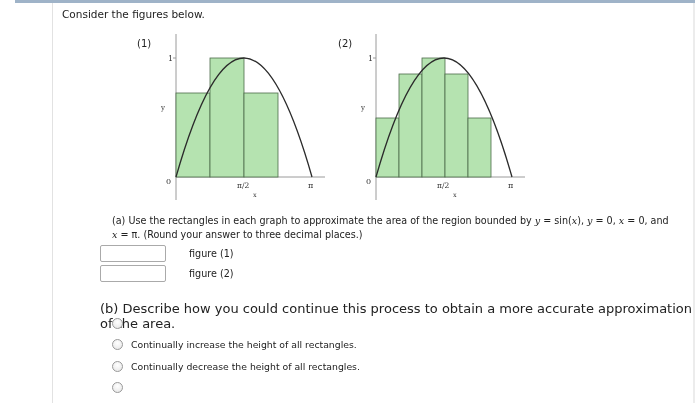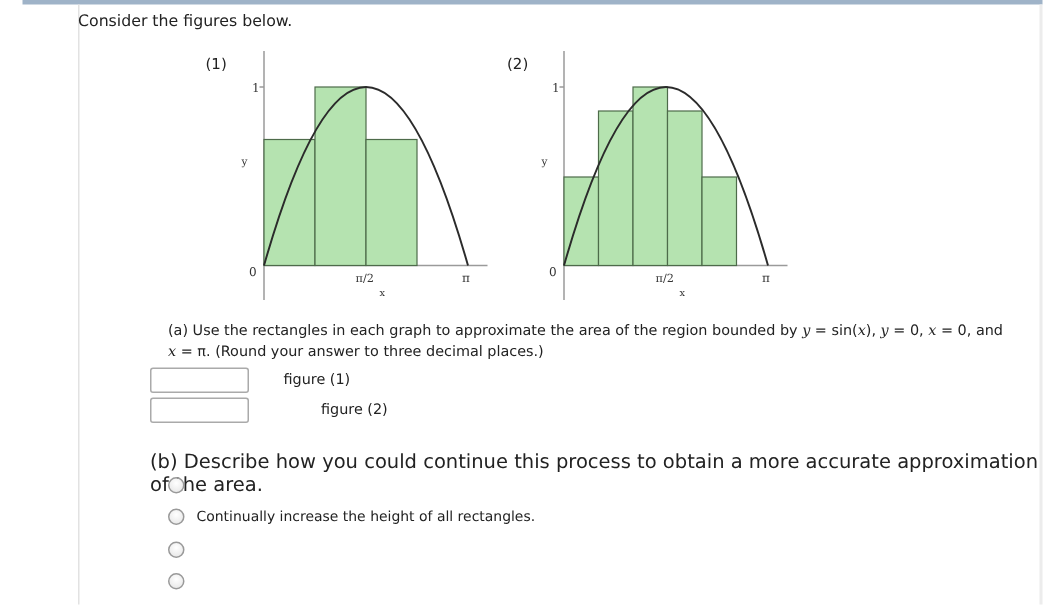--- a/index.html
+++ b/index.html
@@ -1,21 +1,21 @@
 <!DOCTYPE html>
 <html><head>
 <meta charset="utf-8">
 <style>
   html, body { margin: 0; padding: 0; background: #ffffff; }
   body { width: 700px; height: 406px; position: relative; overflow: hidden;
          font-family: "DejaVu Sans", sans-serif; color: #222; }
   .topbar { position: absolute; left: 15px; top: 0; width: 680px; height: 3px; background: #9fb3c8; }
   .leftrule { position: absolute; left: 52px; top: 3px; width: 1px; height: 400px; background: #e2e2e2; }
   .rightrule { position: absolute; left: 693px; top: 3px; width: 2px; height: 400px; background: #ececec; }
-  .intro { position: absolute; left: 52px; top: 8px; font-size: 10.5px; }
+  .intro { position: absolute; left: 62px; top: 8px; font-size: 10.5px; }
   .figlabel { position: absolute; font-size: 10px; }
   .figsvg { position: absolute; }
   .parta { position: absolute; left: 112px; top: 214px; width: 580px; font-size: 9.6px; line-height: 14px; }
   .ansrow { position: absolute; left: 100px; height: 16px; display: flex; align-items: center; }
   .ansbox { width: 60px; height: 13px; border: 1px solid #aaa; border-radius: 2px; background: #fff; }
   .anslabel { font-size: 9.6px; margin-left: 23px; }
   .partb { position: absolute; left: 100px; top: 301px; font-size: 13px; }
   .opt { position: absolute; left: 112px; height: 14px; display: flex; align-items: center; }
   .radio { width: 11px; height: 11px; border-radius: 50%; border: 1px solid #999;
            background: radial-gradient(circle at 50% 35%, #ffffff, #e4e4e4); box-sizing: border-box; }
@@ -70,32 +70,33 @@
   <text x="148" y="158" font-size="8" font-family="DejaVu Serif, serif" fill="#333">π</text>
   <text x="93" y="167" font-size="6.5" font-family="DejaVu Serif, serif" fill="#333">x</text>
 </svg>
 
 <div class="parta"><span>(a) Use the rectangles in each graph to approximate the area of the region bounded by </span><i class="mv">y</i><span> = sin(</span><i class="mv">x</i><span>), </span><i class="mv">y</i><span> = 0, </span><i class="mv">x</i><span> = 0, and</span><br><i class="mv">x</i><span> = π. (Round your answer to three decimal places.)</span></div>
 
 <div class="ansrow" style="top:245px;">
   <input class="ansbox" type="text" value="" style="">
   <span class="anslabel">figure (1)</span>
 </div>
-<div class="ansrow" style="top:265px;gap:25px;">
+<div class="ansrow" style="top:265px;">
   <input class="ansbox" type="text" value="" style="">
   <span class="anslabel">figure (2)</span>
 </div>
 
 <div class="partb">(b) Describe how you could continue this process to obtain a more accurate approximation of the area.</div>
 
 <div class="opt" style="top:316px;">
   <span class="radio"></span>
 </div>
 <div class="opt" style="top:337px;">
   <span class="radio"></span>
   <span class="optlabel">Continually increase the height of all rectangles.</span>
 </div>
 <div class="opt" style="top:359px;">
   <span class="radio"></span>
+  <span class="optlabel">Continually decrease the height of all rectangles.</span>
 </div>
 <div class="opt" style="top:380px;">
   <span class="radio"></span>
 </div>
 
 </body></html>

